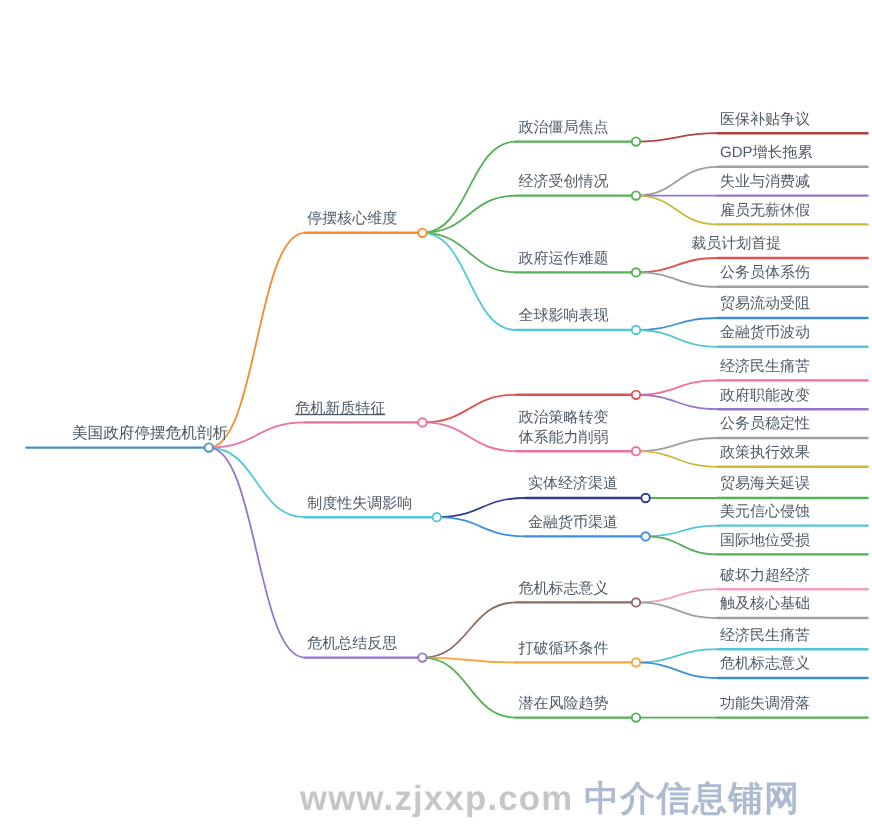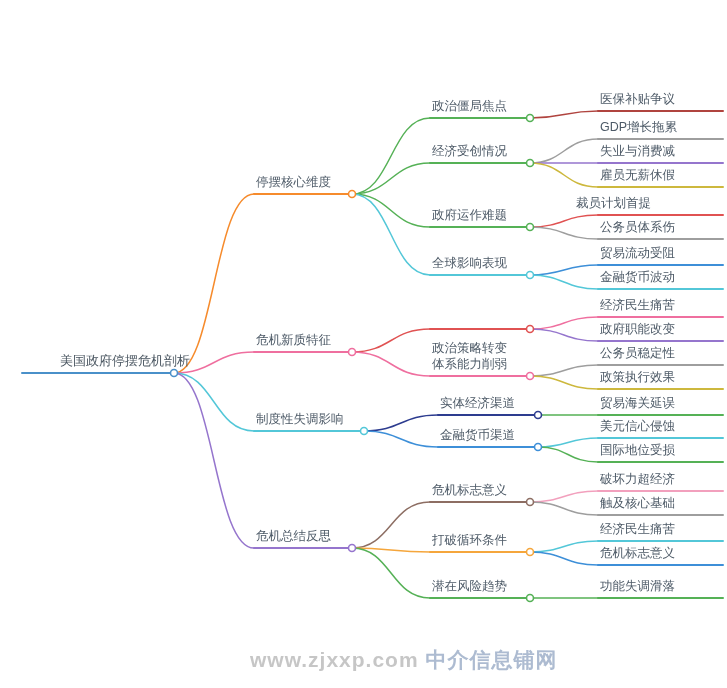--- a/index.html
+++ b/index.html
@@ -17,21 +17,21 @@
     font-size:12.5px;
     color:#4d5a67;
     white-space:nowrap;
     cursor:pointer;
     padding-left:2px;
   }
   .node.lvl0{font-size:13px;color:#48545f;margin-left:36px;}
   .watermark{
     position:absolute;
     left:250px;top:646px;
-    font-size:21px;
+    font-size:29px;
     font-weight:bold;
     letter-spacing:1px;
     white-space:nowrap;
     user-select:none;
   }
   .watermark .wm-url{color:#bdbdbd;opacity:.85;}
   .watermark .wm-site{color:#9fb0c9;opacity:.85;}
 </style>
 </head>
 <body>
@@ -140,21 +140,21 @@
       <div class="node lvl2" style="left: 430px; top: 142px; width: 100px;">经济受创情况</div>
       <div class="node lvl3" style="left: 598px; top: 118px; width: 125px;">GDP增长拖累</div>
       <div class="node lvl3" style="left: 598px; top: 142px; width: 125px;">失业与消费减</div>
       <div class="node lvl3" style="left: 598px; top: 166px; width: 125px;">雇员无薪休假</div>
       <div class="node lvl2" style="left: 430px; top: 206px; width: 100px;">政府运作难题</div>
       <div class="node lvl3" style="left: 574px; top: 194px; width: 125px;">裁员计划首提</div>
       <div class="node lvl3" style="left: 598px; top: 218px; width: 125px;">公务员体系伤</div>
       <div class="node lvl2" style="left: 430px; top: 254px; width: 100px;">全球影响表现</div>
       <div class="node lvl3" style="left: 598px; top: 244px; width: 125px;">贸易流动受阻</div>
       <div class="node lvl3" style="left: 598px; top: 268px; width: 125px;">金融货币波动</div>
-      <div class="node lvl1" style="left: 254px; top: 331px; width: 98px;">危机新质特征</div>
+      <div class="node lvl1" style="left: 244px; top: 331px; width: 98px; text-decoration: underline;">危机新质特征</div>
       <div class="node lvl2" style="left: 430px; top: 308px; width: 100px; margin-top: 31px;">政治策略转变</div>
       <div class="node lvl3" style="left: 598px; top: 296px; width: 125px;">经济民生痛苦</div>
       <div class="node lvl3" style="left: 598px; top: 320px; width: 125px;">政府职能改变</div>
       <div class="node lvl2" style="left: 430px; top: 355px; width: 100px;">体系能力削弱</div>
       <div class="node lvl3" style="left: 598px; top: 344px; width: 125px;">公务员稳定性</div>
       <div class="node lvl3" style="left: 598px; top: 368px; width: 125px;">政策执行效果</div>
       <div class="node lvl1" style="left: 254px; top: 410px; width: 110px;">制度性失调影响</div>
       <div class="node lvl2" style="left: 438px; top: 394px; width: 100px;">实体经济渠道</div>
       <div class="node lvl3" style="left: 598px; top: 394px; width: 125px;">贸易海关延误</div>
       <div class="node lvl2" style="left: 438px; top: 426px; width: 100px;">金融货币渠道</div>

